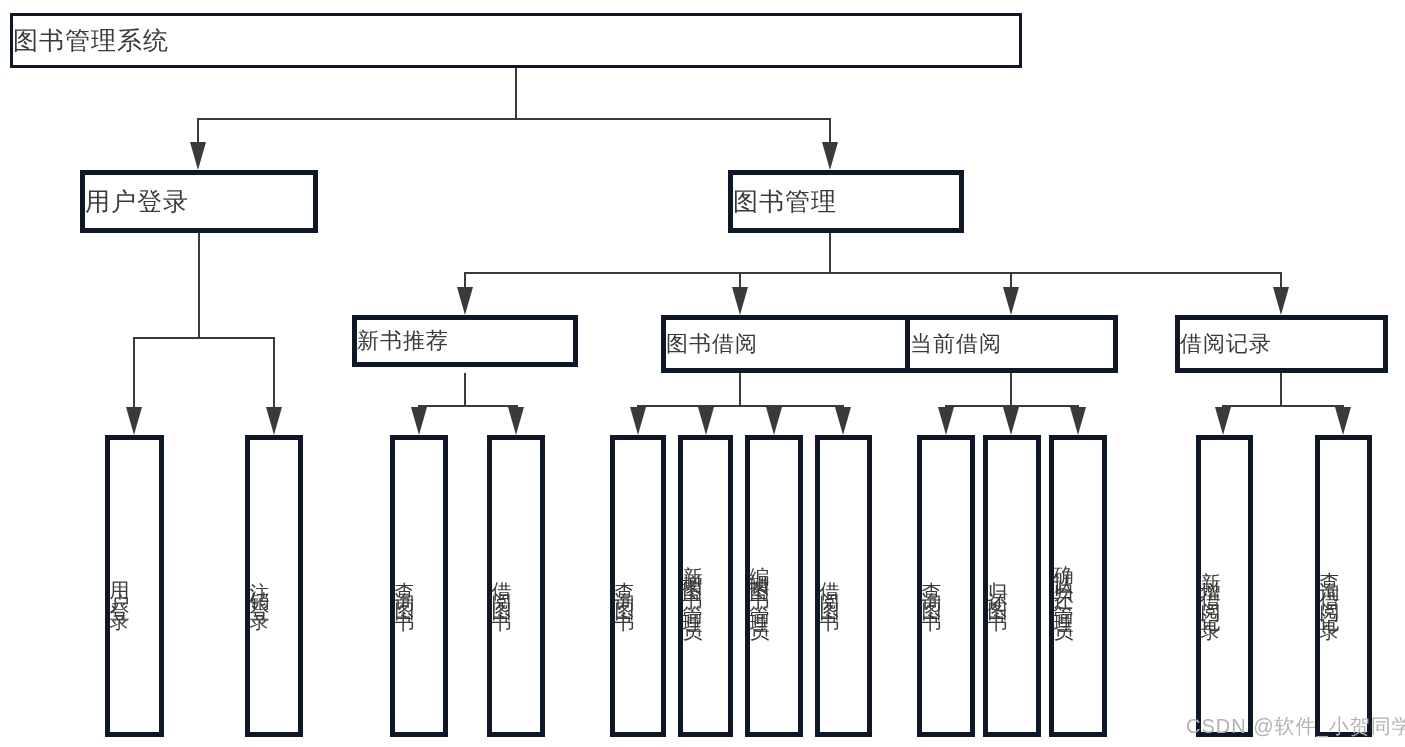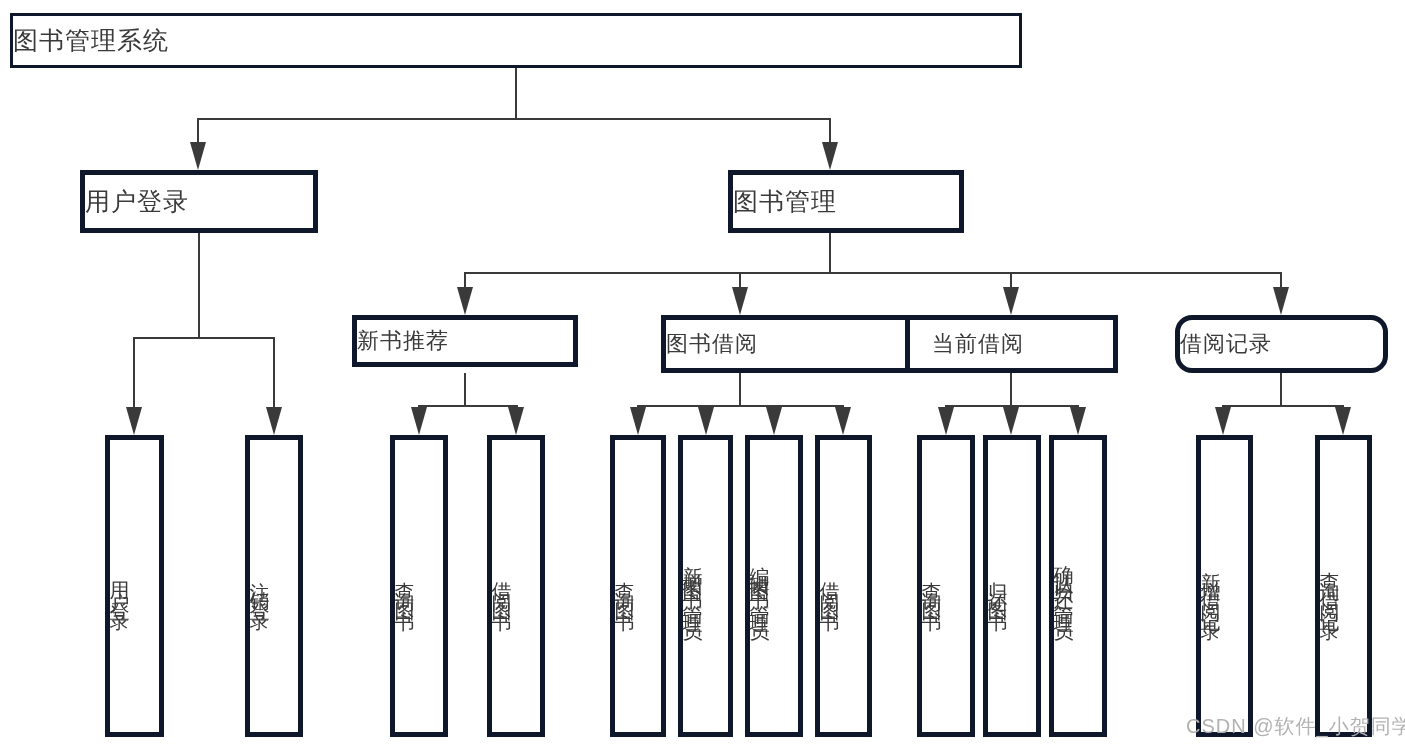--- a/index.html
+++ b/index.html
@@ -92,24 +92,24 @@
   <div class="arrow" style="left:1003px; top:287px;"></div>
   <div class="vline" style="left:1280px; top:272px; height:16px;"></div>
   <div class="arrow" style="left:1273px; top:287px;"></div>
 
   <div class="box" style="left:352px; top:315px; width:226px; height:52px;">
     <span class="l3text">新书推荐</span>
   </div>
   <div class="box" style="left:633px; top:315px; width:260px; height:58px;margin-left:28px;">
     <span class="l3text">图书借阅</span>
   </div>
-  <div class="box" style="left:905px; top:315px; width:213px; height:58px;padding-left:22px;">
+  <div class="box" style="left:905px; top:315px; width:213px; height:58px;">
     <span class="l3text">当前借阅</span>
   </div>
-  <div class="box" style="left:1175px; top:315px; width:213px; height:58px;border-radius:17px;">
+  <div class="box" style="left:1175px; top:315px; width:213px; height:58px;">
     <span class="l3text">借阅记录</span>
   </div>
 
   <div class="vline" style="left:464px; top:373px; height:33px;"></div>
   <div class="hline" style="left:418px; top:405px; width:100px;"></div>
   <div class="arrow" style="left:411px; top:407px;"></div>
   <div class="arrow" style="left:508px; top:407px;"></div>
 
   <div class="vline" style="left:739px; top:373px; height:33px;"></div>
   <div class="hline" style="left:637px; top:405px; width:207px;"></div>

